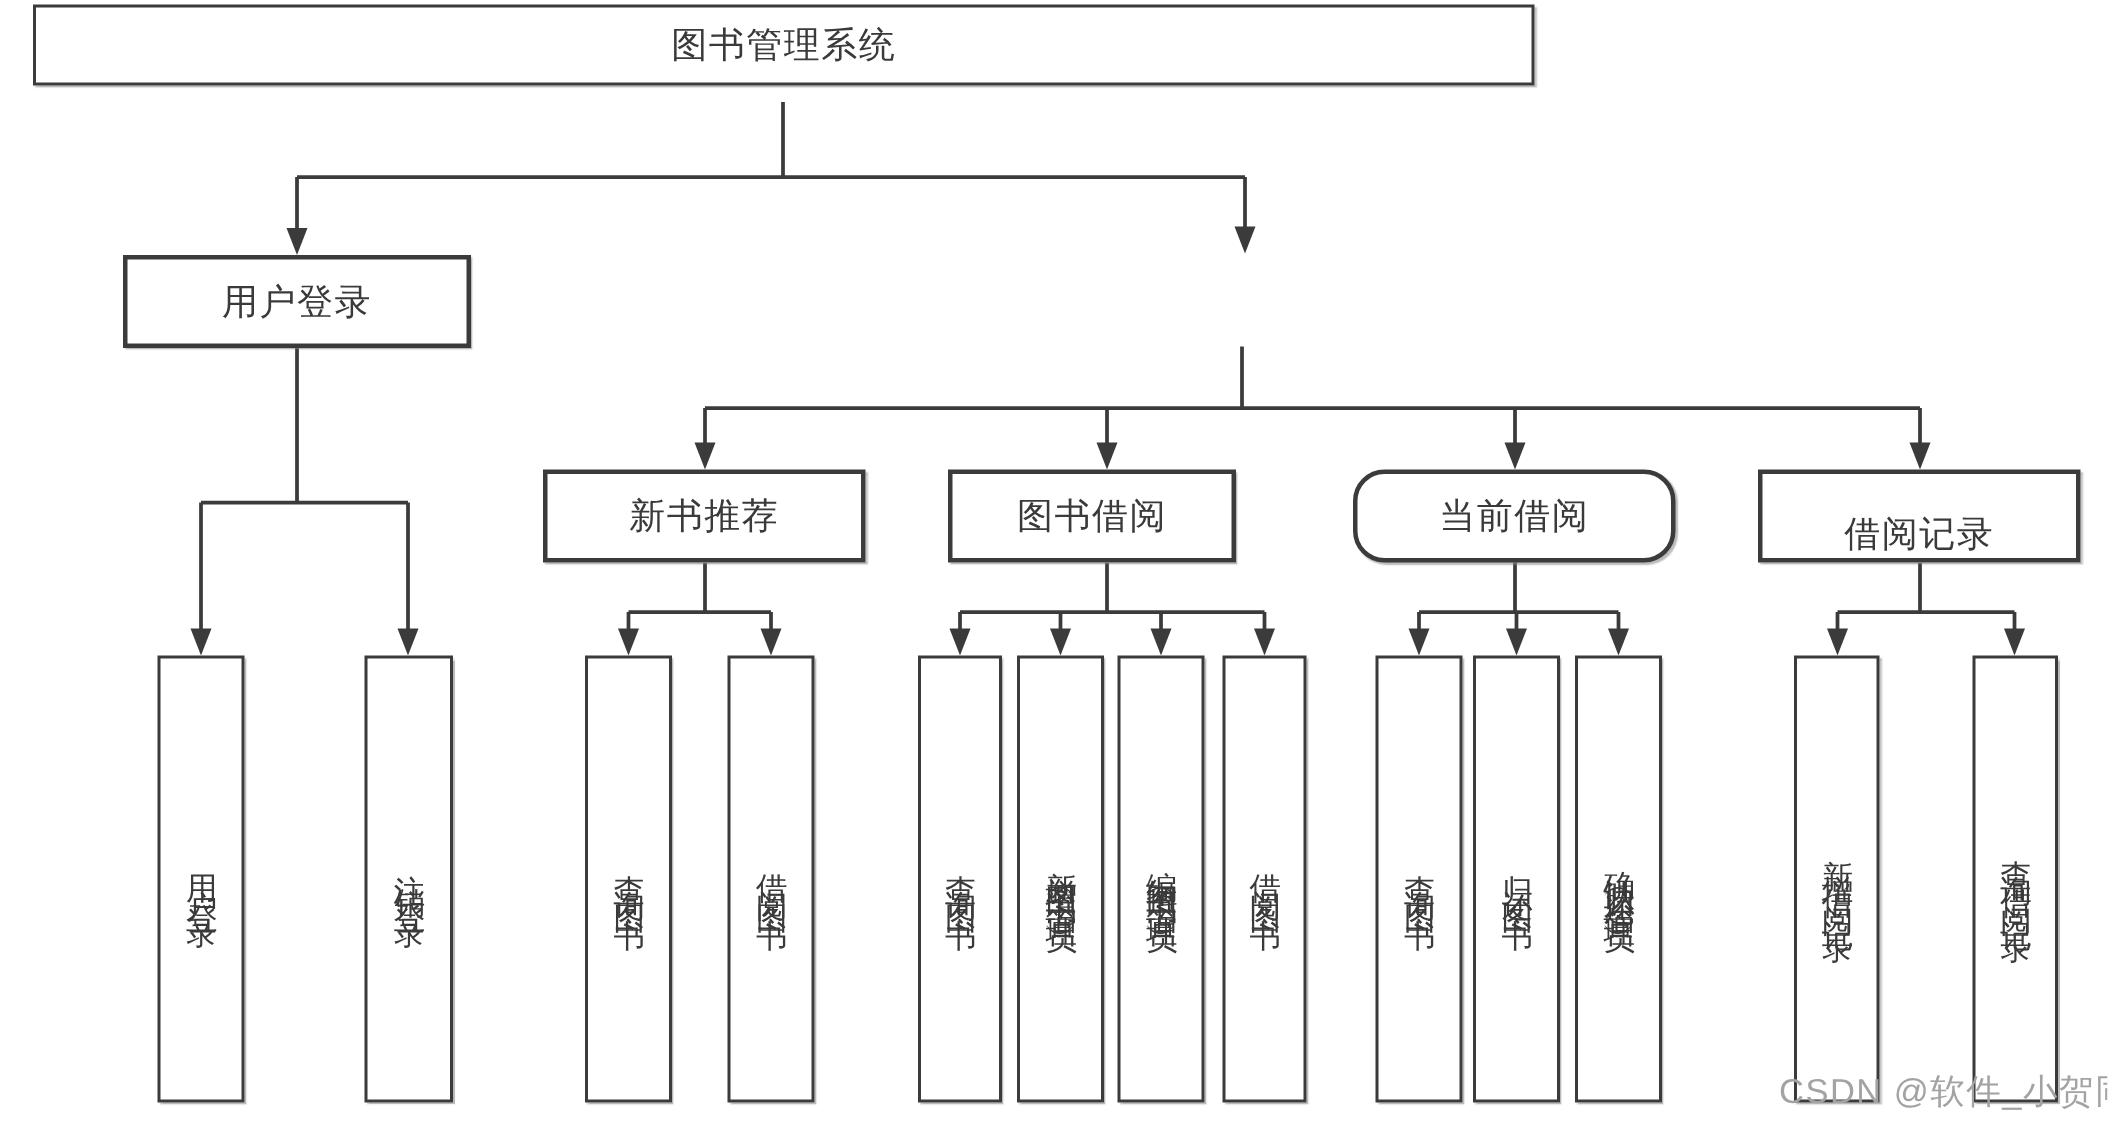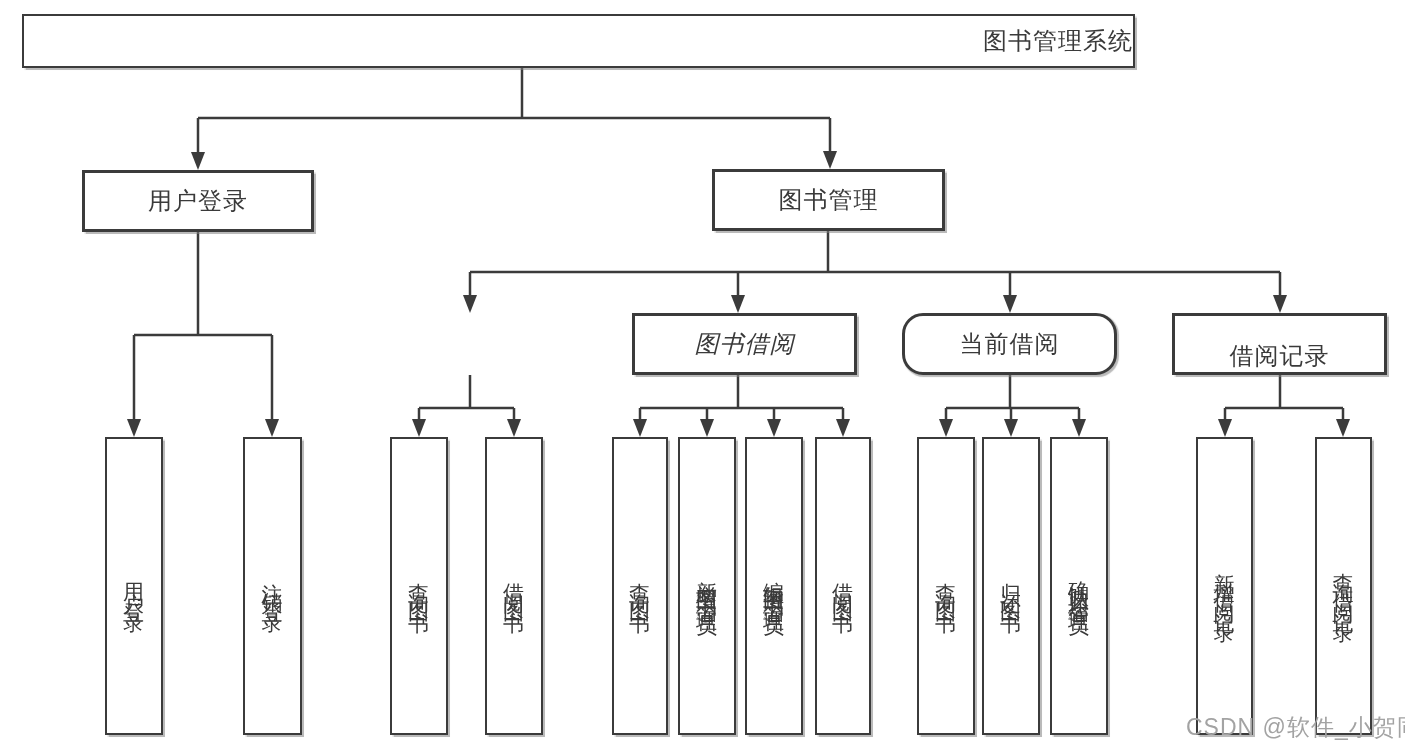--- a/index.html
+++ b/index.html
@@ -22,26 +22,26 @@
     position: absolute;
     box-sizing: border-box;
     background: #ffffff;
     border: 3px solid #3b3b3b;
     box-shadow: 1.5px 1.5px 1px rgba(130,130,130,0.55);
     display: flex;
     align-items: center;
     justify-content: center;
   }
   .hnode { font-size: 24px; letter-spacing: 1px; }
-  .root  { left: 22px;  top: 14px;  width: 1113px; height: 54px; border-width: 2.5px; justify-content: flex-end; }
+  .root  { left: 22px;  top: 3px;  width: 1001px; height: 54px; border-width: 2.5px; }
   .n-login { left: 82px;  top: 170px; width: 232px; height: 62px; }
   .n-mgmt  { left: 712px; top: 169px; width: 233px; height: 62px; }
   .l3 { top: 313px; height: 62px; }
   .n-newbook { left: 362px;  width: 215px; }
-  .n-borrow  { left: 632px;  width: 225px; font-style: italic; }
+  .n-borrow  { left: 632px;  width: 192px; }
   .n-current { left: 902px;  width: 215px; border-radius: 21px; }
   .n-records { left: 1172px; width: 215px; align-items: flex-end; }
   .leaf {
     top: 437px;
     height: 298px;
     border-width: 2.5px;
   }
   .vlabel {
     writing-mode: vertical-lr;
     text-orientation: mixed;
@@ -144,24 +144,24 @@
     <polygon points="1336,419 1350,419 1343,437"></polygon>
   </svg>
 
   <div class="node root hnode">
     <span>图书管理系统</span>
   </div>
 
   <div class="node n-login hnode">
     <span>用户登录</span>
   </div>
-  <div class="node n-mgmt hnode">
-    <span>图书管理</span>
-  </div>
-
+
+  <div class="node l3 n-newbook hnode">
+    <span>新书推荐</span>
+  </div>
   <div class="node l3 n-borrow hnode">
     <span>图书借阅</span>
   </div>
   <div class="node l3 n-current hnode">
     <span>当前借阅</span>
   </div>
   <div class="node l3 n-records hnode">
     <span>借阅记录</span>
   </div>
 

